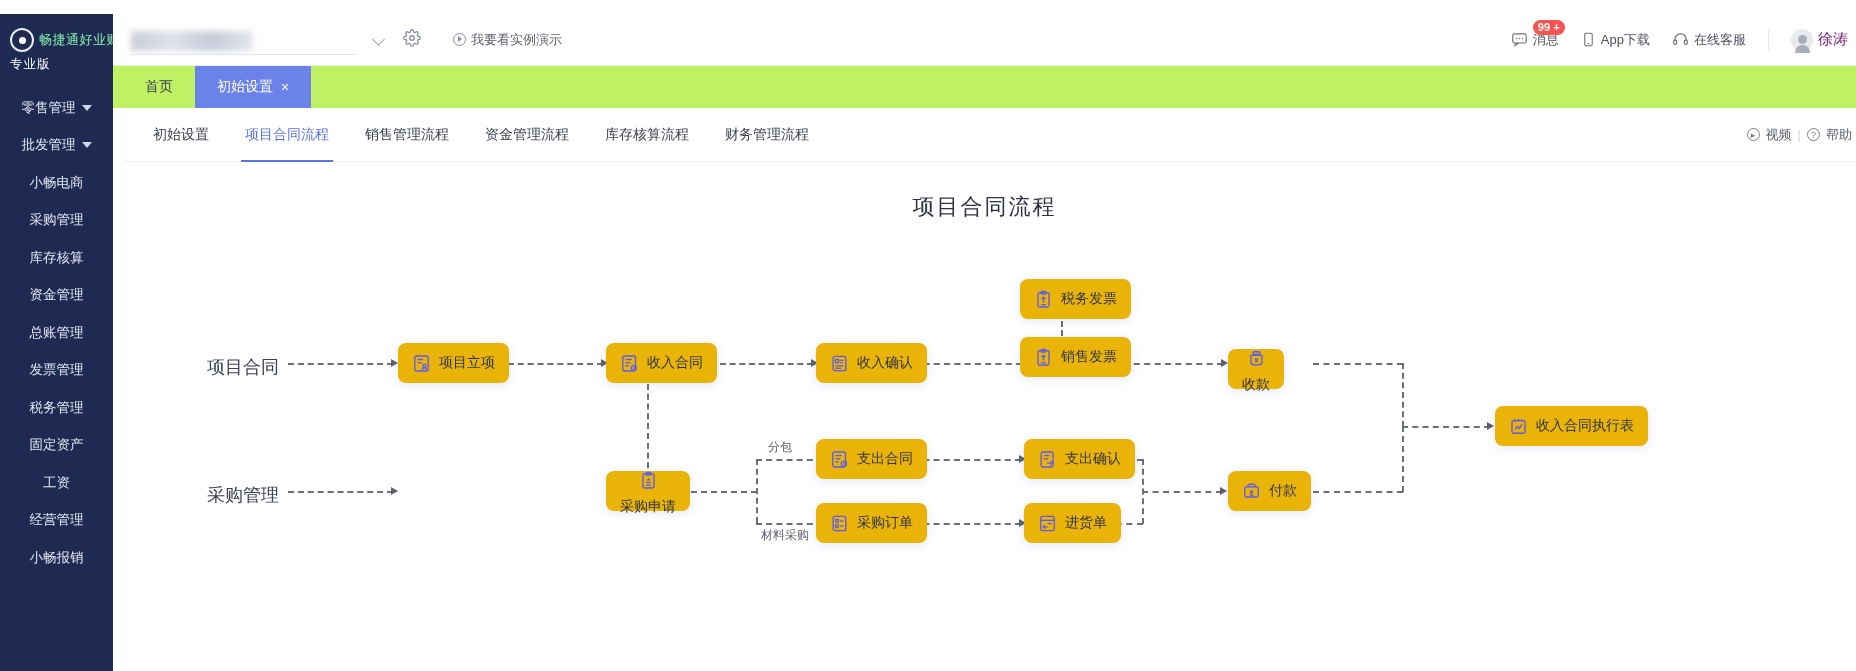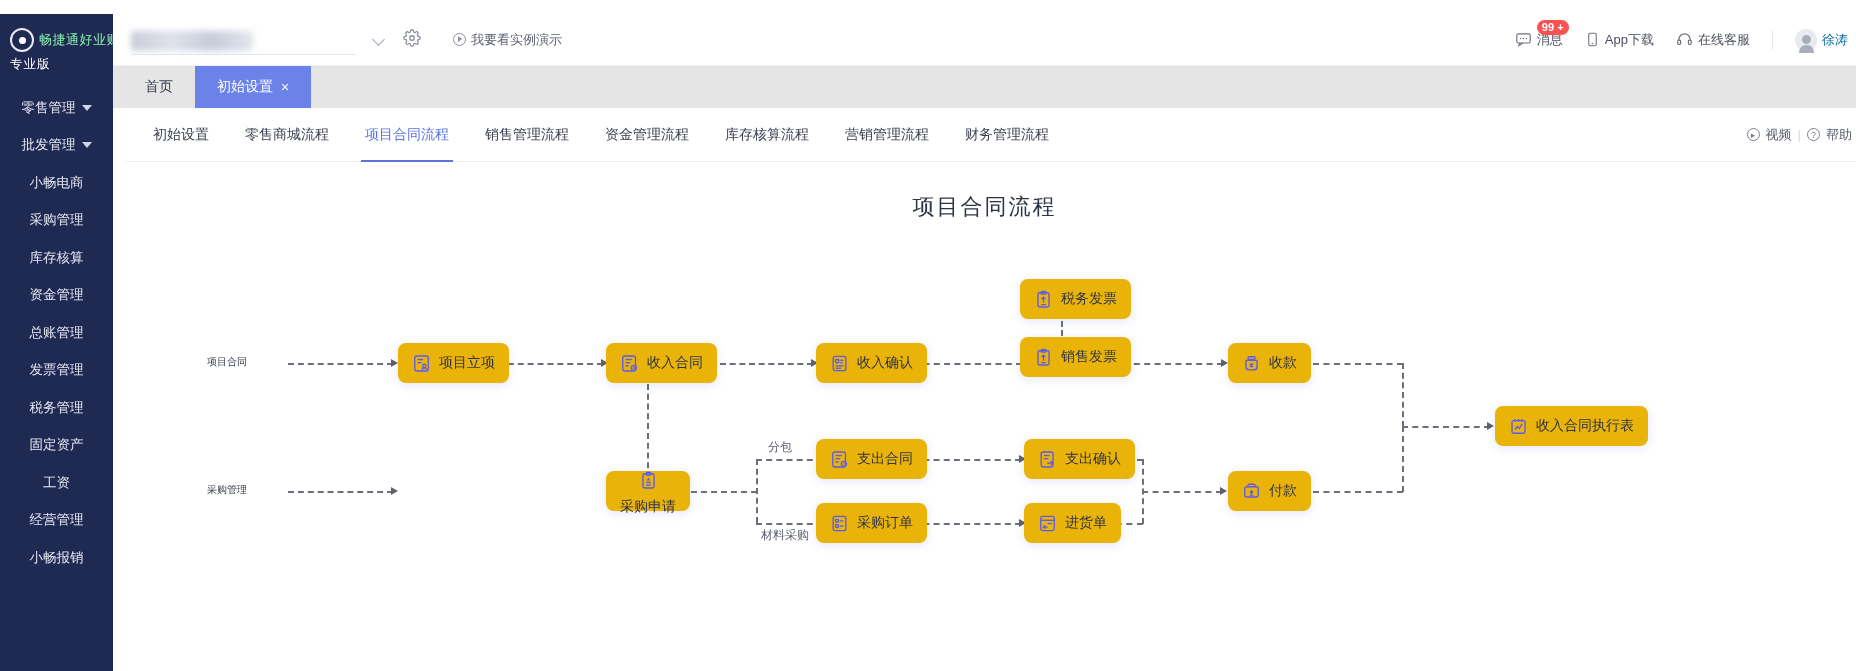--- a/index.html
+++ b/index.html
@@ -54,26 +54,26 @@
   .hdr-right { margin-left:auto; display:flex; align-items:center; gap:22px; padding-right:8px; }
   .hdr-btn { display:flex; align-items:center; gap:5px; color:#4b5060; font-size:13px; cursor:pointer; position:relative; }
   .badge {
     position:absolute; left:22px; top:-11px; background:#fa5151; color:#fff;
     font-size:11px; font-weight:bold; border-radius:9px; padding:1px 5px; line-height:13px; white-space:nowrap;
   }
   .sep { width:1px; height:20px; background:#e6e8ee; }
   .avatar { width:22px;height:22px;border-radius:50%;background:#e8eaf0;display:flex;align-items:center;justify-content:center; }
   .avatar span{display:block;width:9px;height:9px;border-radius:50%;background:#a9aeba;position:relative;}
   .avatar span:after{content:"";position:absolute;left:-3px;top:10px;width:15px;height:8px;border-radius:7px 7px 0 0;background:#a9aeba;}
-  .user-name { color:#0369a1; font-size:13px;font-family:Liberation Mono, monospace; }
+  .user-name { color:#701a75; font-size:15px;font-family:Liberation Mono, monospace; }
 
   
   .tabstrip {
     position:absolute; left:113px; top:66px; right:0; height:42px;
-    background:#e5e5e5; display:flex; align-items:center; padding-left:10px;
+    background:#bef264; display:flex; align-items:center; padding-left:10px;
   }
   .btab {
     height:42px; display:flex; align-items:center; padding:0 22px;
     font-size:14px; color:#3a3f4d; cursor:pointer; gap:8px;
   }
   .btab.active { background:#6b82e8; color:#fff; }
   .btab .x { font-size:14px; opacity:.95; }
 
   
   .subnav {
@@ -94,21 +94,21 @@
   .rdiv { color:#d6d9e0; }
 
   
   .canvas { position:absolute; left:113px; top:162px; right:0; bottom:0; background:#fff; }
   .flow-title {
     position:absolute; left:0; right:0; top:30px; text-align:center;
     font-size:22px; color:#2f3445; letter-spacing:2px;
   }
   .board { position:absolute; left:0; top:0; width:1743px; height:509px; }
 
-  .rowlabel { position:absolute; font-size:10px; color:#3b4050; white-space:nowrap; }
+  .rowlabel { position:absolute; font-size:18px; color:#3b4050; white-space:nowrap; }
 
   .node {
     position:absolute; height:40px; background:#eab308; border-radius:8px;
     box-shadow:0 2px 10px rgba(90,105,190,.16); display:flex; align-items:center;
     gap:8px; padding:0 14px; white-space:nowrap; cursor:pointer;
   }
   .node-label { font-size:14px; color:#2f3445; }
   .nico { width:19px; height:19px; flex:0 0 auto; display:block; }
 
   .conn { position:absolute; }
@@ -253,40 +253,34 @@
     <div class="btab active">
       <span>初始设置</span>
       <span class="x">×</span>
     </div>
   </div>
 
   <div class="subnav">
     <div class="snav">
       <div class="snav-item">
           <span>初始设置</span>
-        </div>
-      <div class="snav-item">
-          <span>零售商城流程</span>
         </div>
       <div class="snav-item active">
           <span>项目合同流程</span>
         </div>
       <div class="snav-item">
           <span>销售管理流程</span>
         </div>
       <div class="snav-item">
           <span>资金管理流程</span>
         </div>
       <div class="snav-item">
           <span>库存核算流程</span>
         </div>
       <div class="snav-item">
-          <span>营销管理流程</span>
-        </div>
-      <div class="snav-item">
           <span>财务管理流程</span>
         </div>
     </div>
     <div class="snav-right">
       <span class="rico">▸</span>
       <span>视频</span>
       <span class="rdiv">|</span>
       <span class="rico">?</span>
       <span>帮助</span>
     </div>
@@ -405,21 +399,21 @@
         <svg class="nico" viewBox="0 0 24 24" fill="none" stroke="#5b5bf0" stroke-width="1.7">
           <rect x="5" y="3.5" width="14" height="18" rx="2.2"></rect>
           <rect x="9" y="1.8" width="6" height="3.4" rx="1.2"></rect>
           <path d="M12 9v7"></path>
             <path d="M9.5 11.5L12 9l2.5 2.5"></path>
             <line x1="9" y1="18.5" x2="15" y2="18.5"></line>
         </svg>
         <span class="node-label">销售发票</span>
       </div>
 
-      <div class="node" style="left:1115px; top:181px;">
+      <div class="node" style="left:1115px; top:187px;flex-direction:column;">
         <svg class="nico" viewBox="0 0 24 24" fill="none" stroke="#5b5bf0" stroke-width="1.7">
           <path d="M5 8h14v8a4 4 0 0 1-4 4H9a4 4 0 0 1-4-4z"></path>
           <rect x="7.5" y="3.5" width="9" height="3.2" rx="1.2"></rect>
           <path d="M10 12l2 2.2 2-2.2"></path>
             <line x1="9.8" y1="15.8" x2="14.2" y2="15.8"></line>
         </svg>
         <span class="node-label">收款</span>
       </div>
 
       <div class="node" style="left:1382px; top:244px;">

